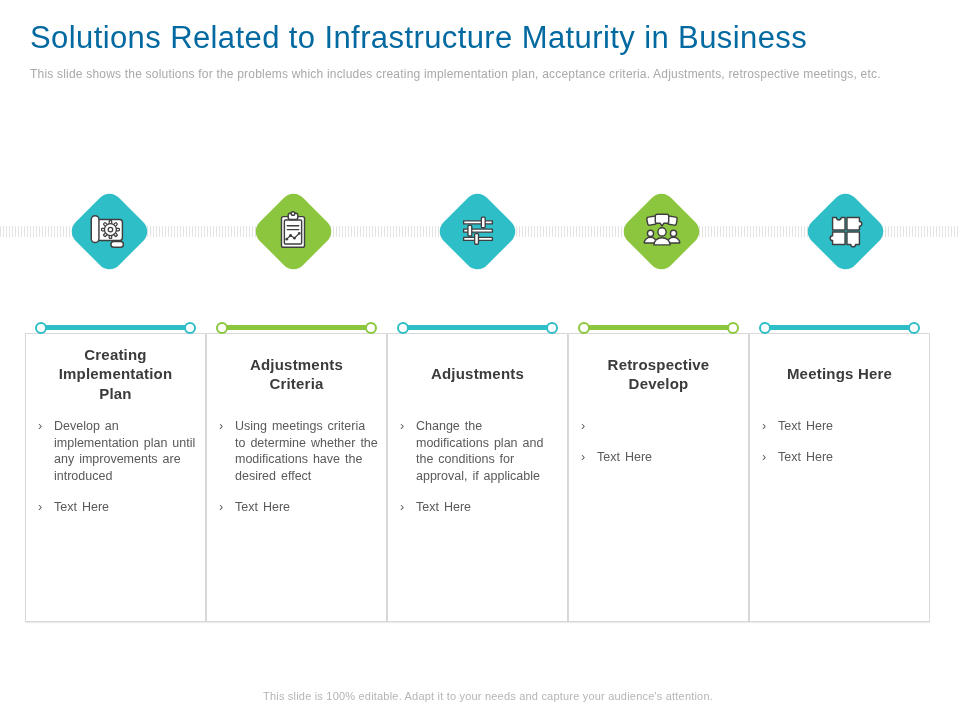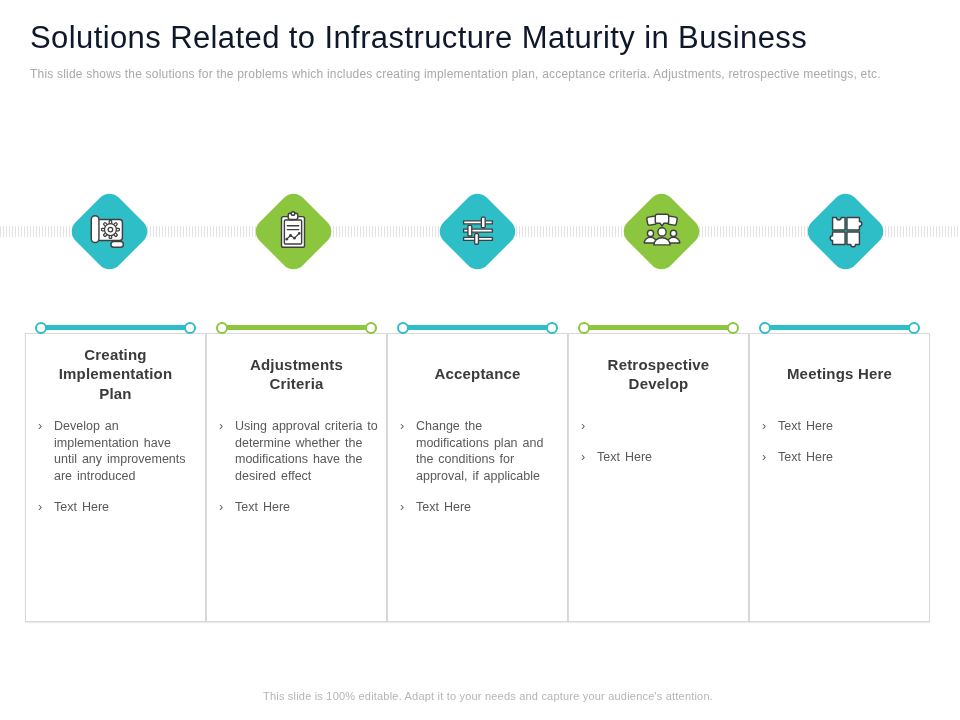--- a/index.html
+++ b/index.html
@@ -1,21 +1,21 @@
 <!DOCTYPE html>
 <html><head>
 <meta charset="utf-8">
 <style>
   * { margin:0; padding:0; box-sizing:border-box; }
   html,body { background:#fff; }
   body { font-family:"Liberation Sans", sans-serif; }
   .slide { position:relative; width:960px; height:720px; background:#ffffff; overflow:hidden; }
 
   .title { position:absolute; left:30px; top:20px; font-size:31px; font-weight:400;
-           color:#0f172a; letter-spacing:0.4px; }
+           color:#0369a1; letter-spacing:0.4px; }
   .subtitle { position:absolute; left:30px; top:67px; font-size:12px; color:#a9a9a9;
               letter-spacing:0.2px; }
 
   .timeline { position:absolute; top:226px; left:0; width:960px; height:11px;
               background:repeating-linear-gradient(90deg,#e4e4e4 0 1px,transparent 1px 3px); }
 
   .drow { position:absolute; top:176px; left:25px; width:905px; display:flex; gap:16px; }
   .dcell { flex:1; position:relative; height:110px; display:flex; align-items:center; justify-content:center; }
   .diamond { width:61px; height:61px; border-radius:13px; transform:rotate(45deg); }
   .dicon { position:absolute; top:50%; left:50%; transform:translate(-50%,-50%); width:46px; height:46px; }
@@ -155,21 +155,21 @@
           <span class="bar" style="background:#2ebec8"></span>
           <span class="dot" style="border-color:#2ebec8"></span>
         </div>
         <div class="card">
           <div class="ctitle-wrap">
             <h3 class="ctitle">Creating Implementation Plan</h3>
           </div>
           <div class="bullets">
             <div class="bullet">
               <span class="bm">›</span>
-              <span class="bt">Develop an implementation have until any improvements are introduced</span>
+              <span class="bt">Develop an implementation plan until any improvements are introduced</span>
             </div>
             <div class="bullet">
               <span class="bm">›</span>
               <span class="bt">Text Here</span>
             </div>
           </div>
         </div>
       </div>
       <div class="ccell">
         <div class="accent">
@@ -177,38 +177,38 @@
           <span class="bar" style="background:#8cc63f"></span>
           <span class="dot" style="border-color:#8cc63f"></span>
         </div>
         <div class="card">
           <div class="ctitle-wrap">
             <h3 class="ctitle">Adjustments Criteria</h3>
           </div>
           <div class="bullets">
             <div class="bullet">
               <span class="bm">›</span>
-              <span class="bt">Using approval criteria to determine whether the modifications have the desired effect</span>
+              <span class="bt">Using meetings criteria to determine whether the modifications have the desired effect</span>
             </div>
             <div class="bullet">
               <span class="bm">›</span>
               <span class="bt">Text Here</span>
             </div>
           </div>
         </div>
       </div>
       <div class="ccell">
         <div class="accent">
           <span class="dot" style="border-color:#2ebec8"></span>
           <span class="bar" style="background:#2ebec8"></span>
           <span class="dot" style="border-color:#2ebec8"></span>
         </div>
         <div class="card">
           <div class="ctitle-wrap">
-            <h3 class="ctitle">Acceptance</h3>
+            <h3 class="ctitle">Adjustments</h3>
           </div>
           <div class="bullets">
             <div class="bullet">
               <span class="bm">›</span>
               <span class="bt">Change the modifications plan and the conditions for approval, if applicable</span>
             </div>
             <div class="bullet">
               <span class="bm">›</span>
               <span class="bt">Text Here</span>
             </div>

